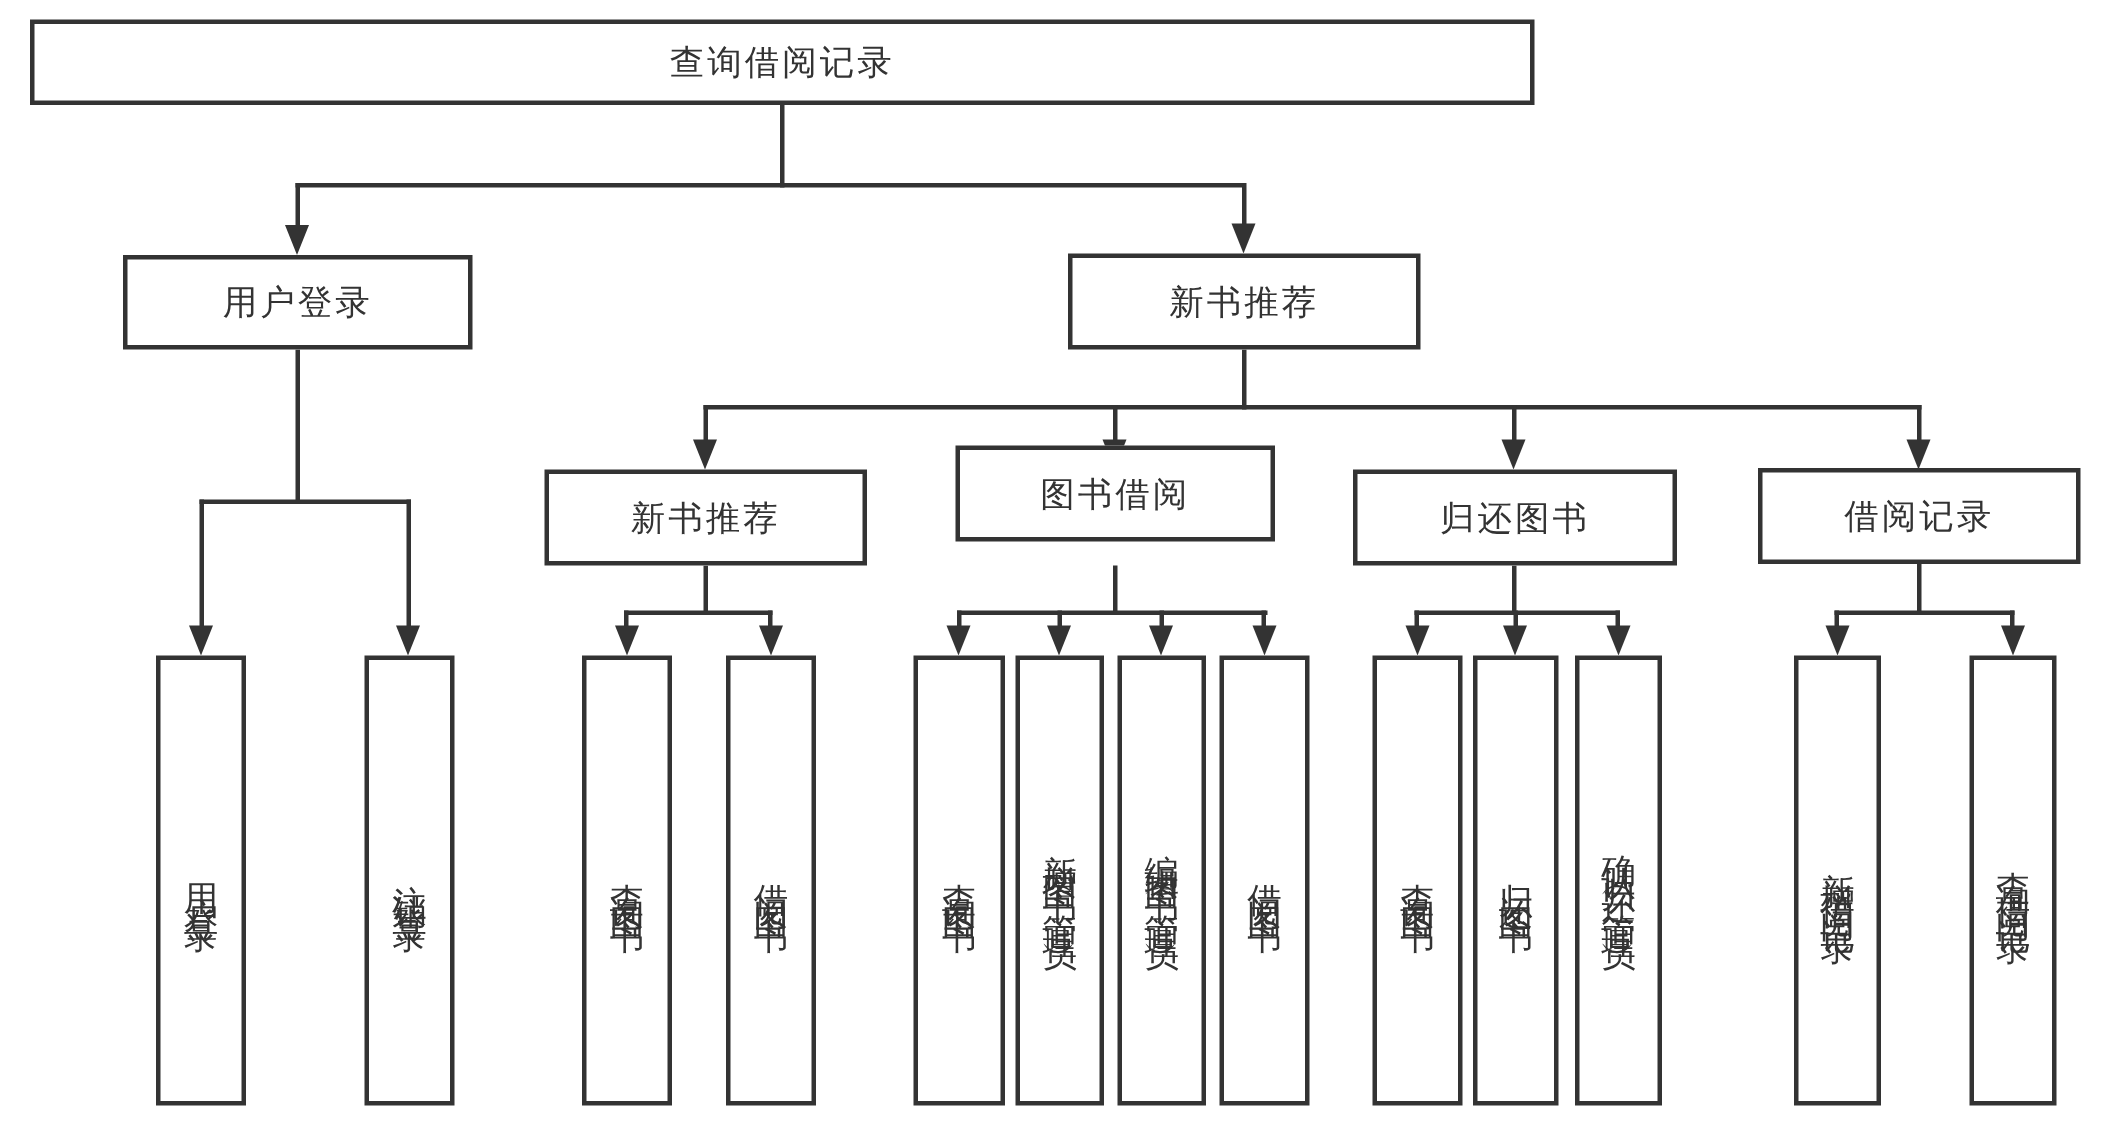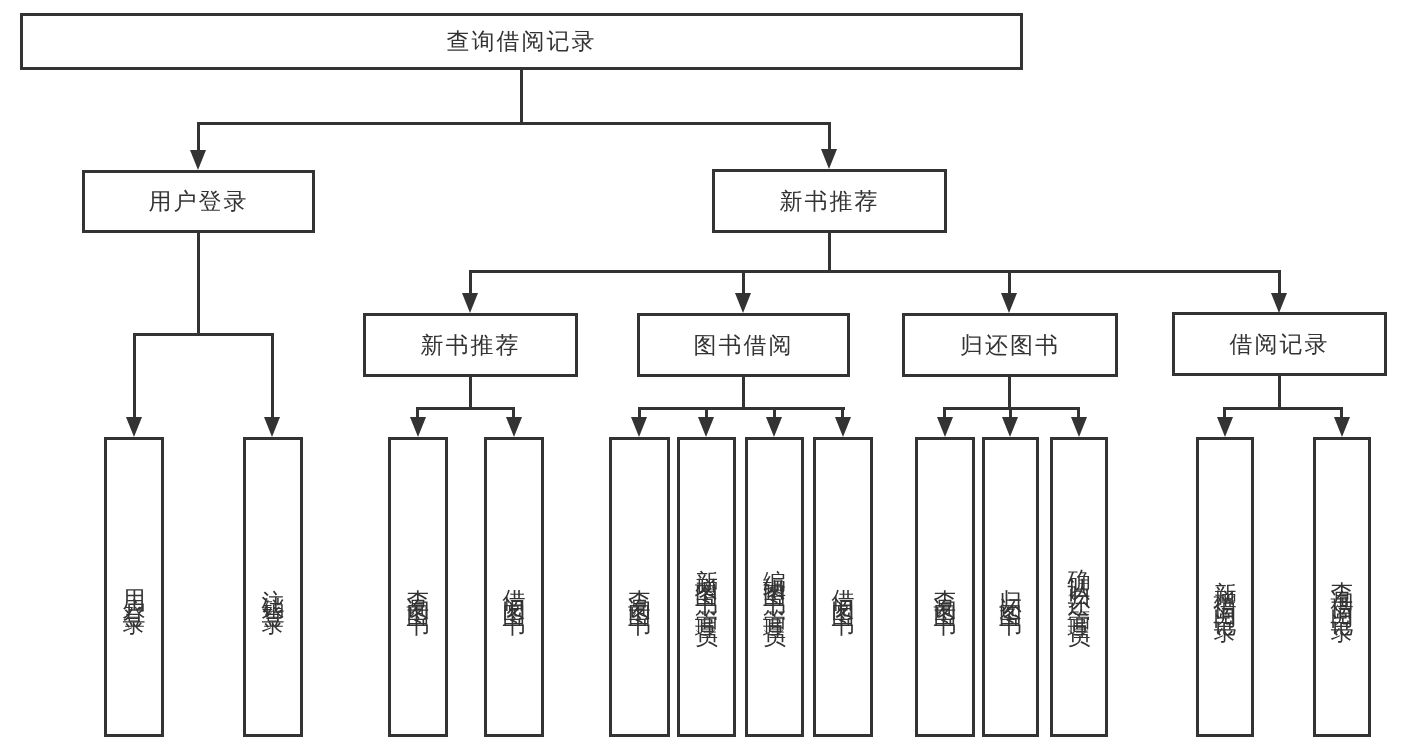--- a/index.html
+++ b/index.html
@@ -117,21 +117,21 @@
   <div class="box node" style="left:82px;top:170px;width:233px;height:63px">
     <span>用户登录</span>
   </div>
   <div class="box node" style="left:712px;top:169px;width:235px;height:64px">
     <span>新书推荐</span>
   </div>
 
   <div class="box node" style="left:363px;top:313px;width:215px;height:64px">
     <span>新书推荐</span>
   </div>
-  <div class="box node" style="left:637px;top:313px;width:213px;height:64px">
+  <div class="box node" style="left:637px;top:297px;width:213px;height:64px">
     <span>图书借阅</span>
   </div>
   <div class="box node" style="left:902px;top:313px;width:216px;height:64px">
     <span>归还图书</span>
   </div>
   <div class="box node" style="left:1172px;top:312px;width:215px;height:64px">
     <span>借阅记录</span>
   </div>
 
   <div class="box leaf" style="left:104px;width:60px">

